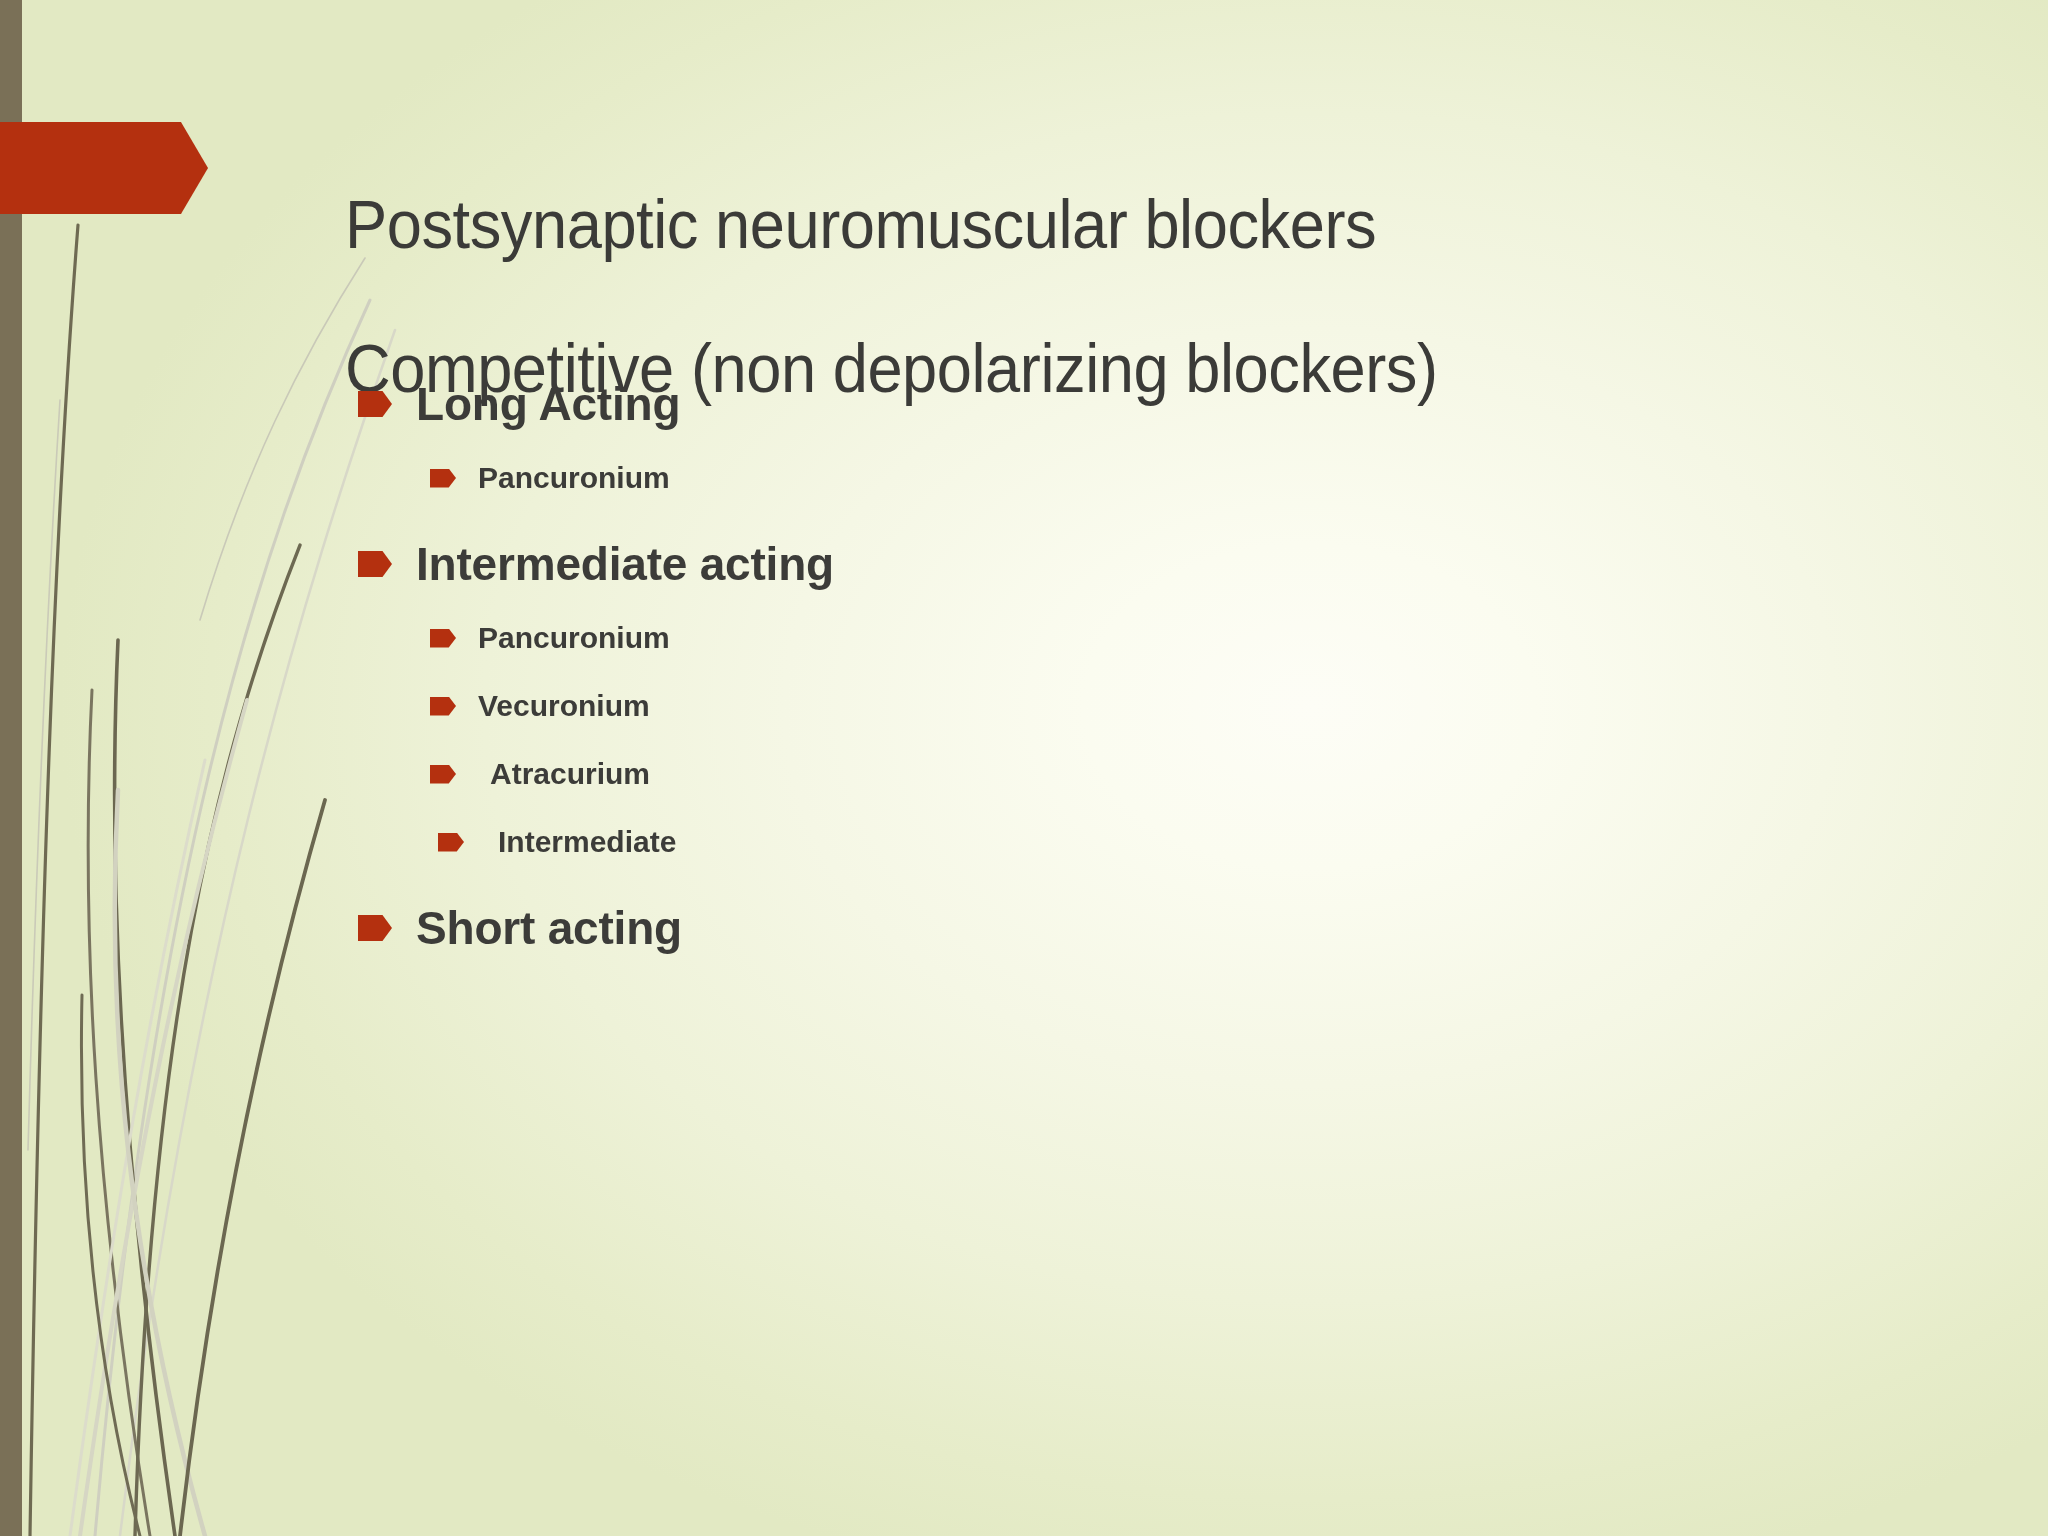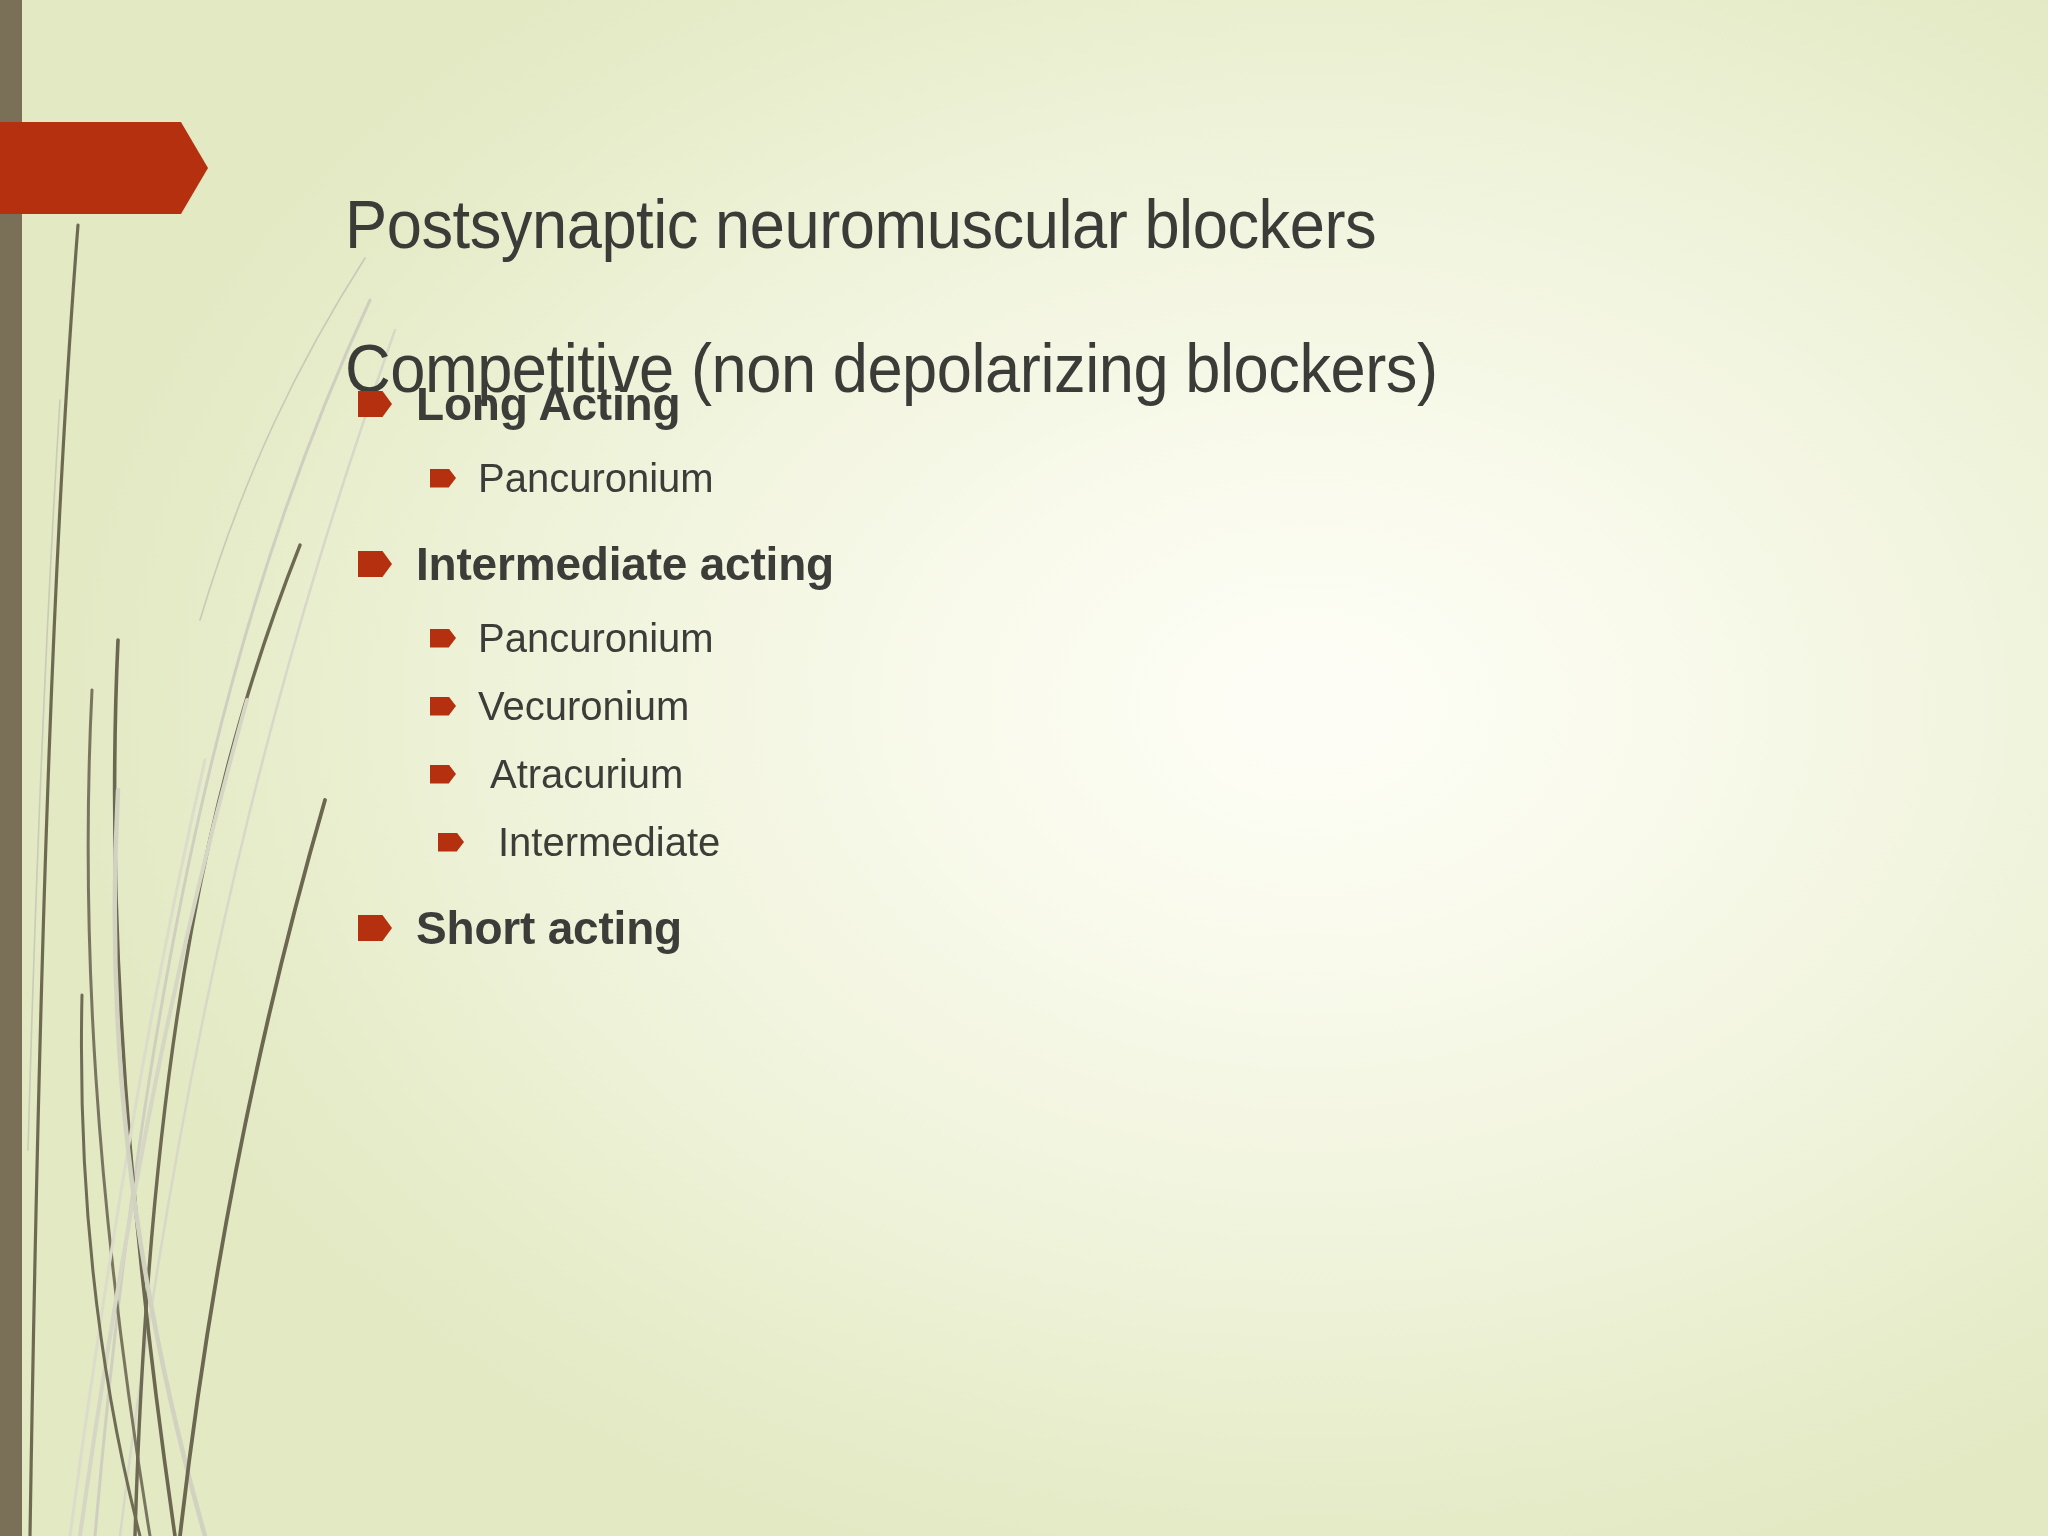--- a/index.html
+++ b/index.html
@@ -86,22 +86,22 @@
     color: #3c3c39;
     letter-spacing: -0.2px;
   }
   .lvl2 {
     display: flex;
     align-items: center;
     height: 64px;
     margin: 0 0 4px 0;
   }
   .lvl2 .label {
-    font-size: 40px;
-    font-weight: normal;
+    font-size: 30px;
+    font-weight: bold;
     color: #3c3c39;
   }
 
   
   .bullet {
     flex: 0 0 auto;
     display: inline-block;
     background: #b4300f;
   }
   .bullet-1 {

